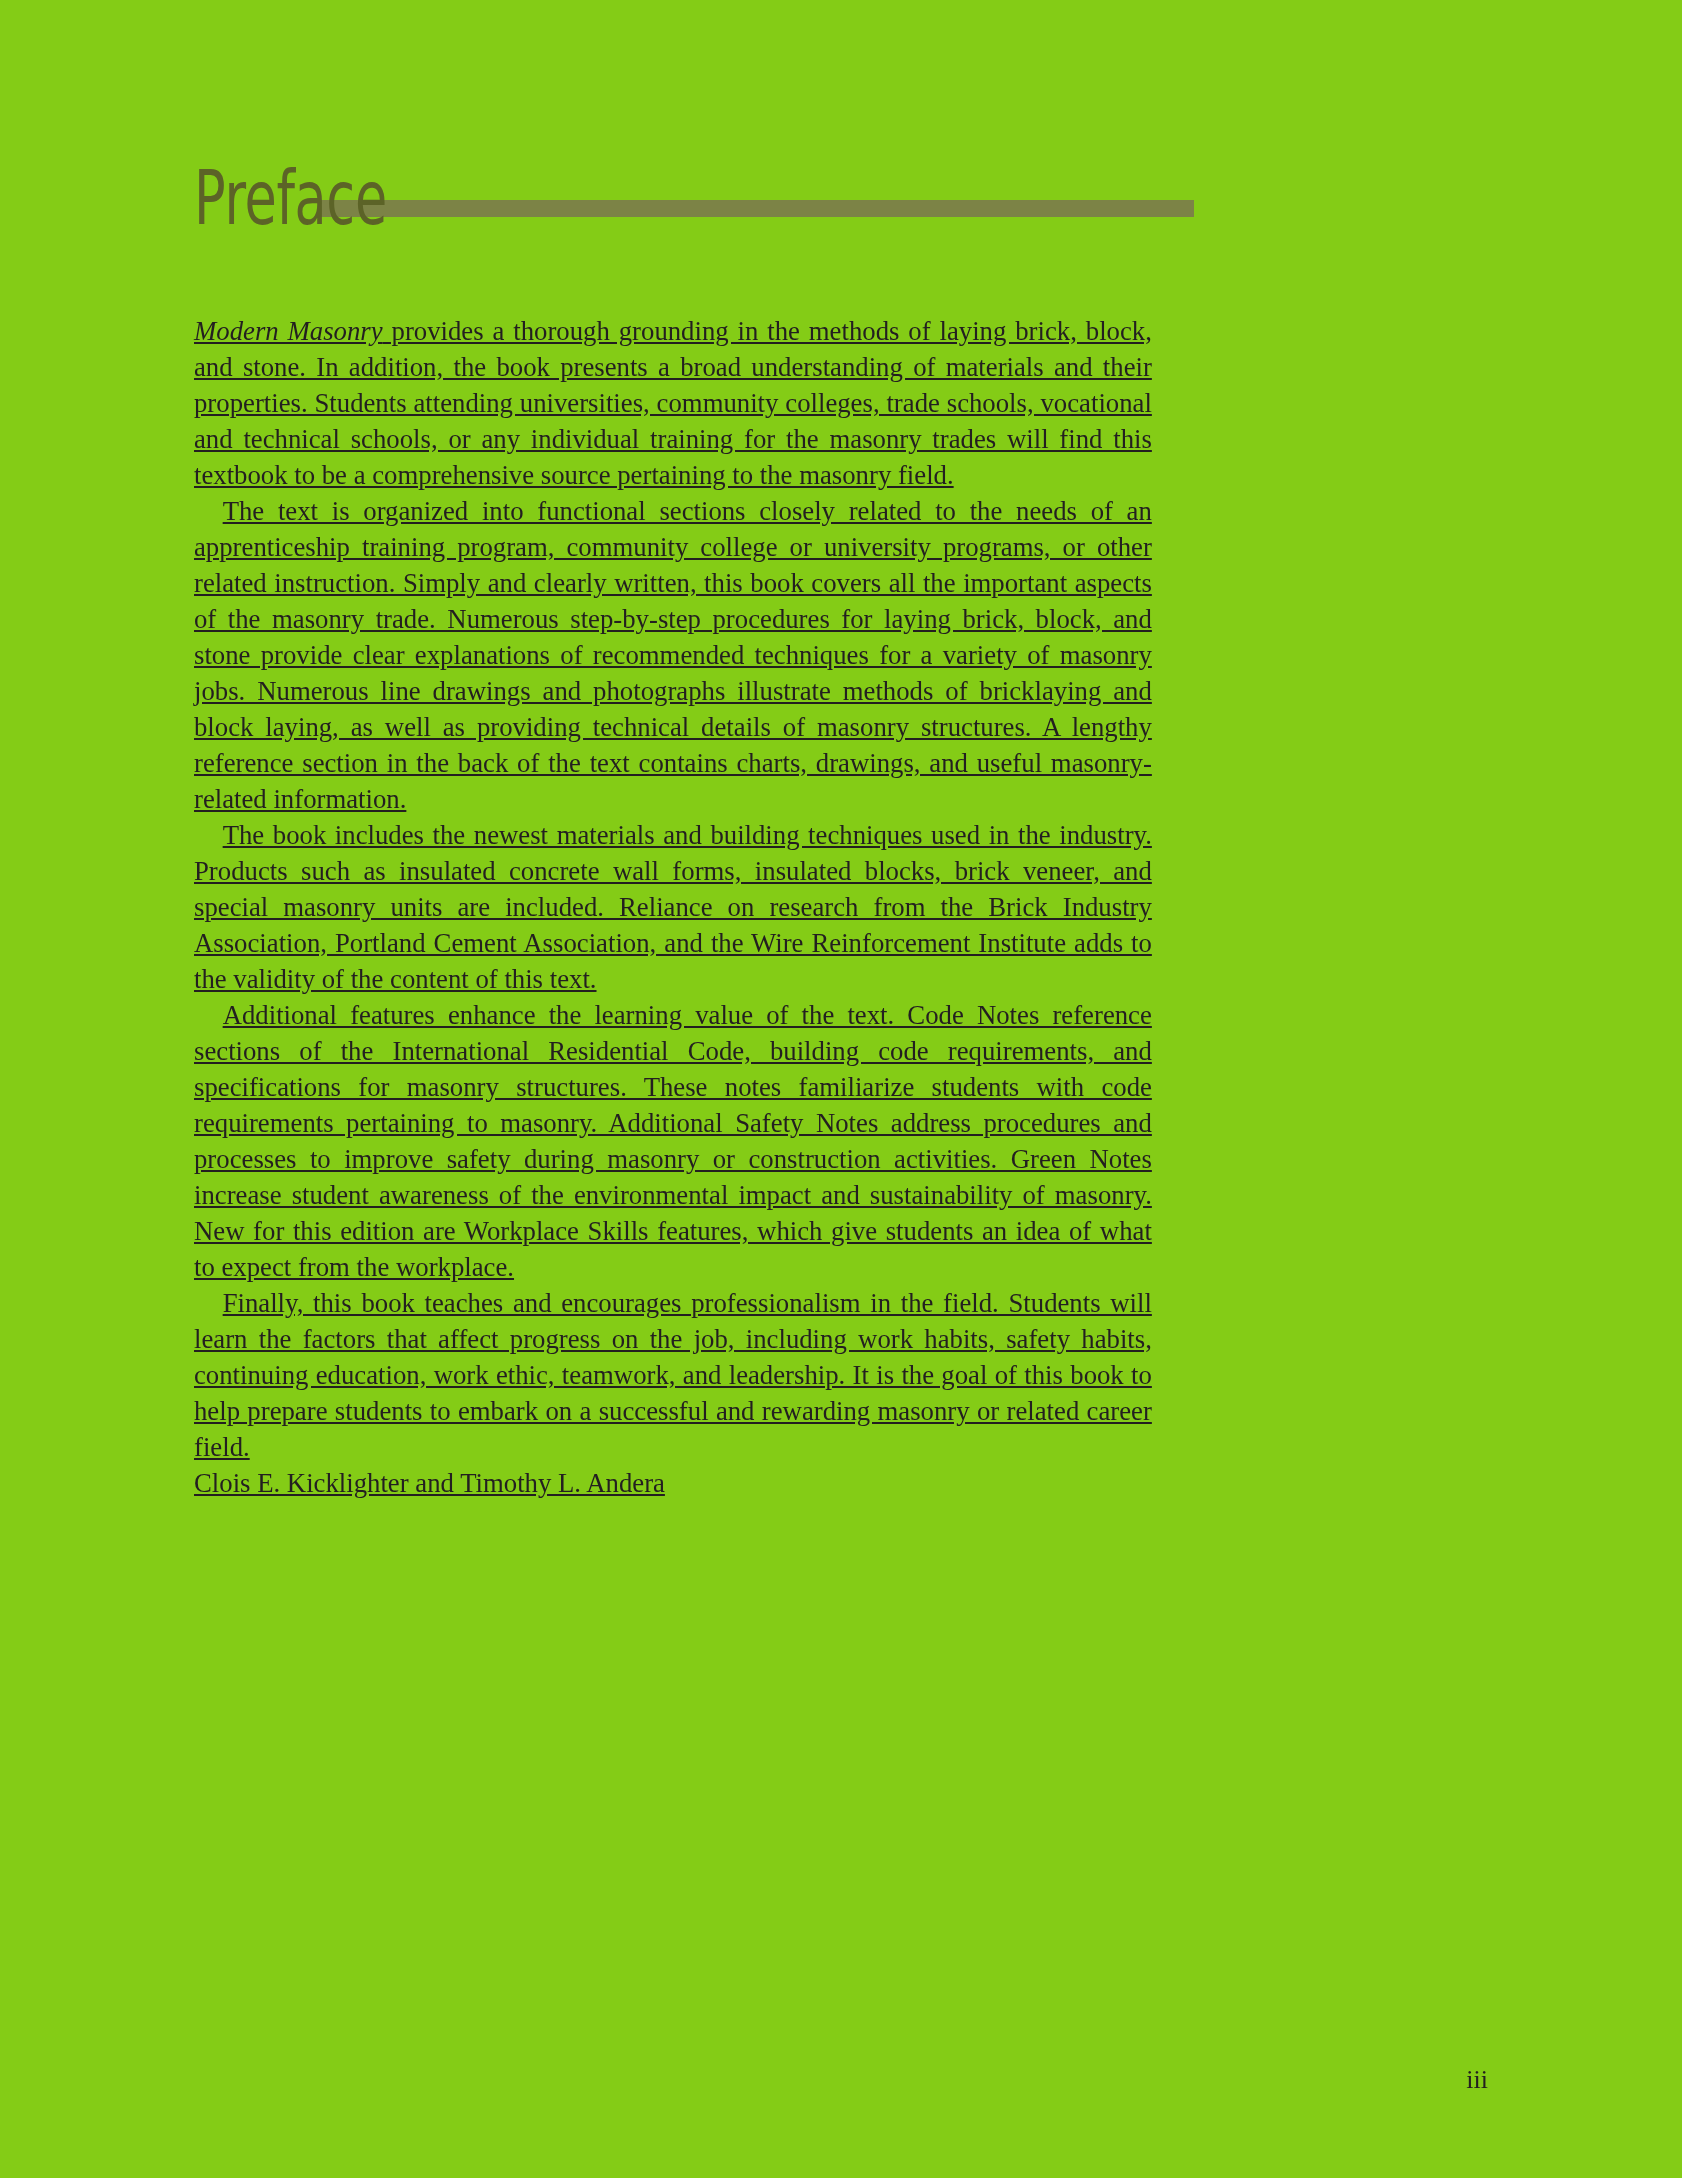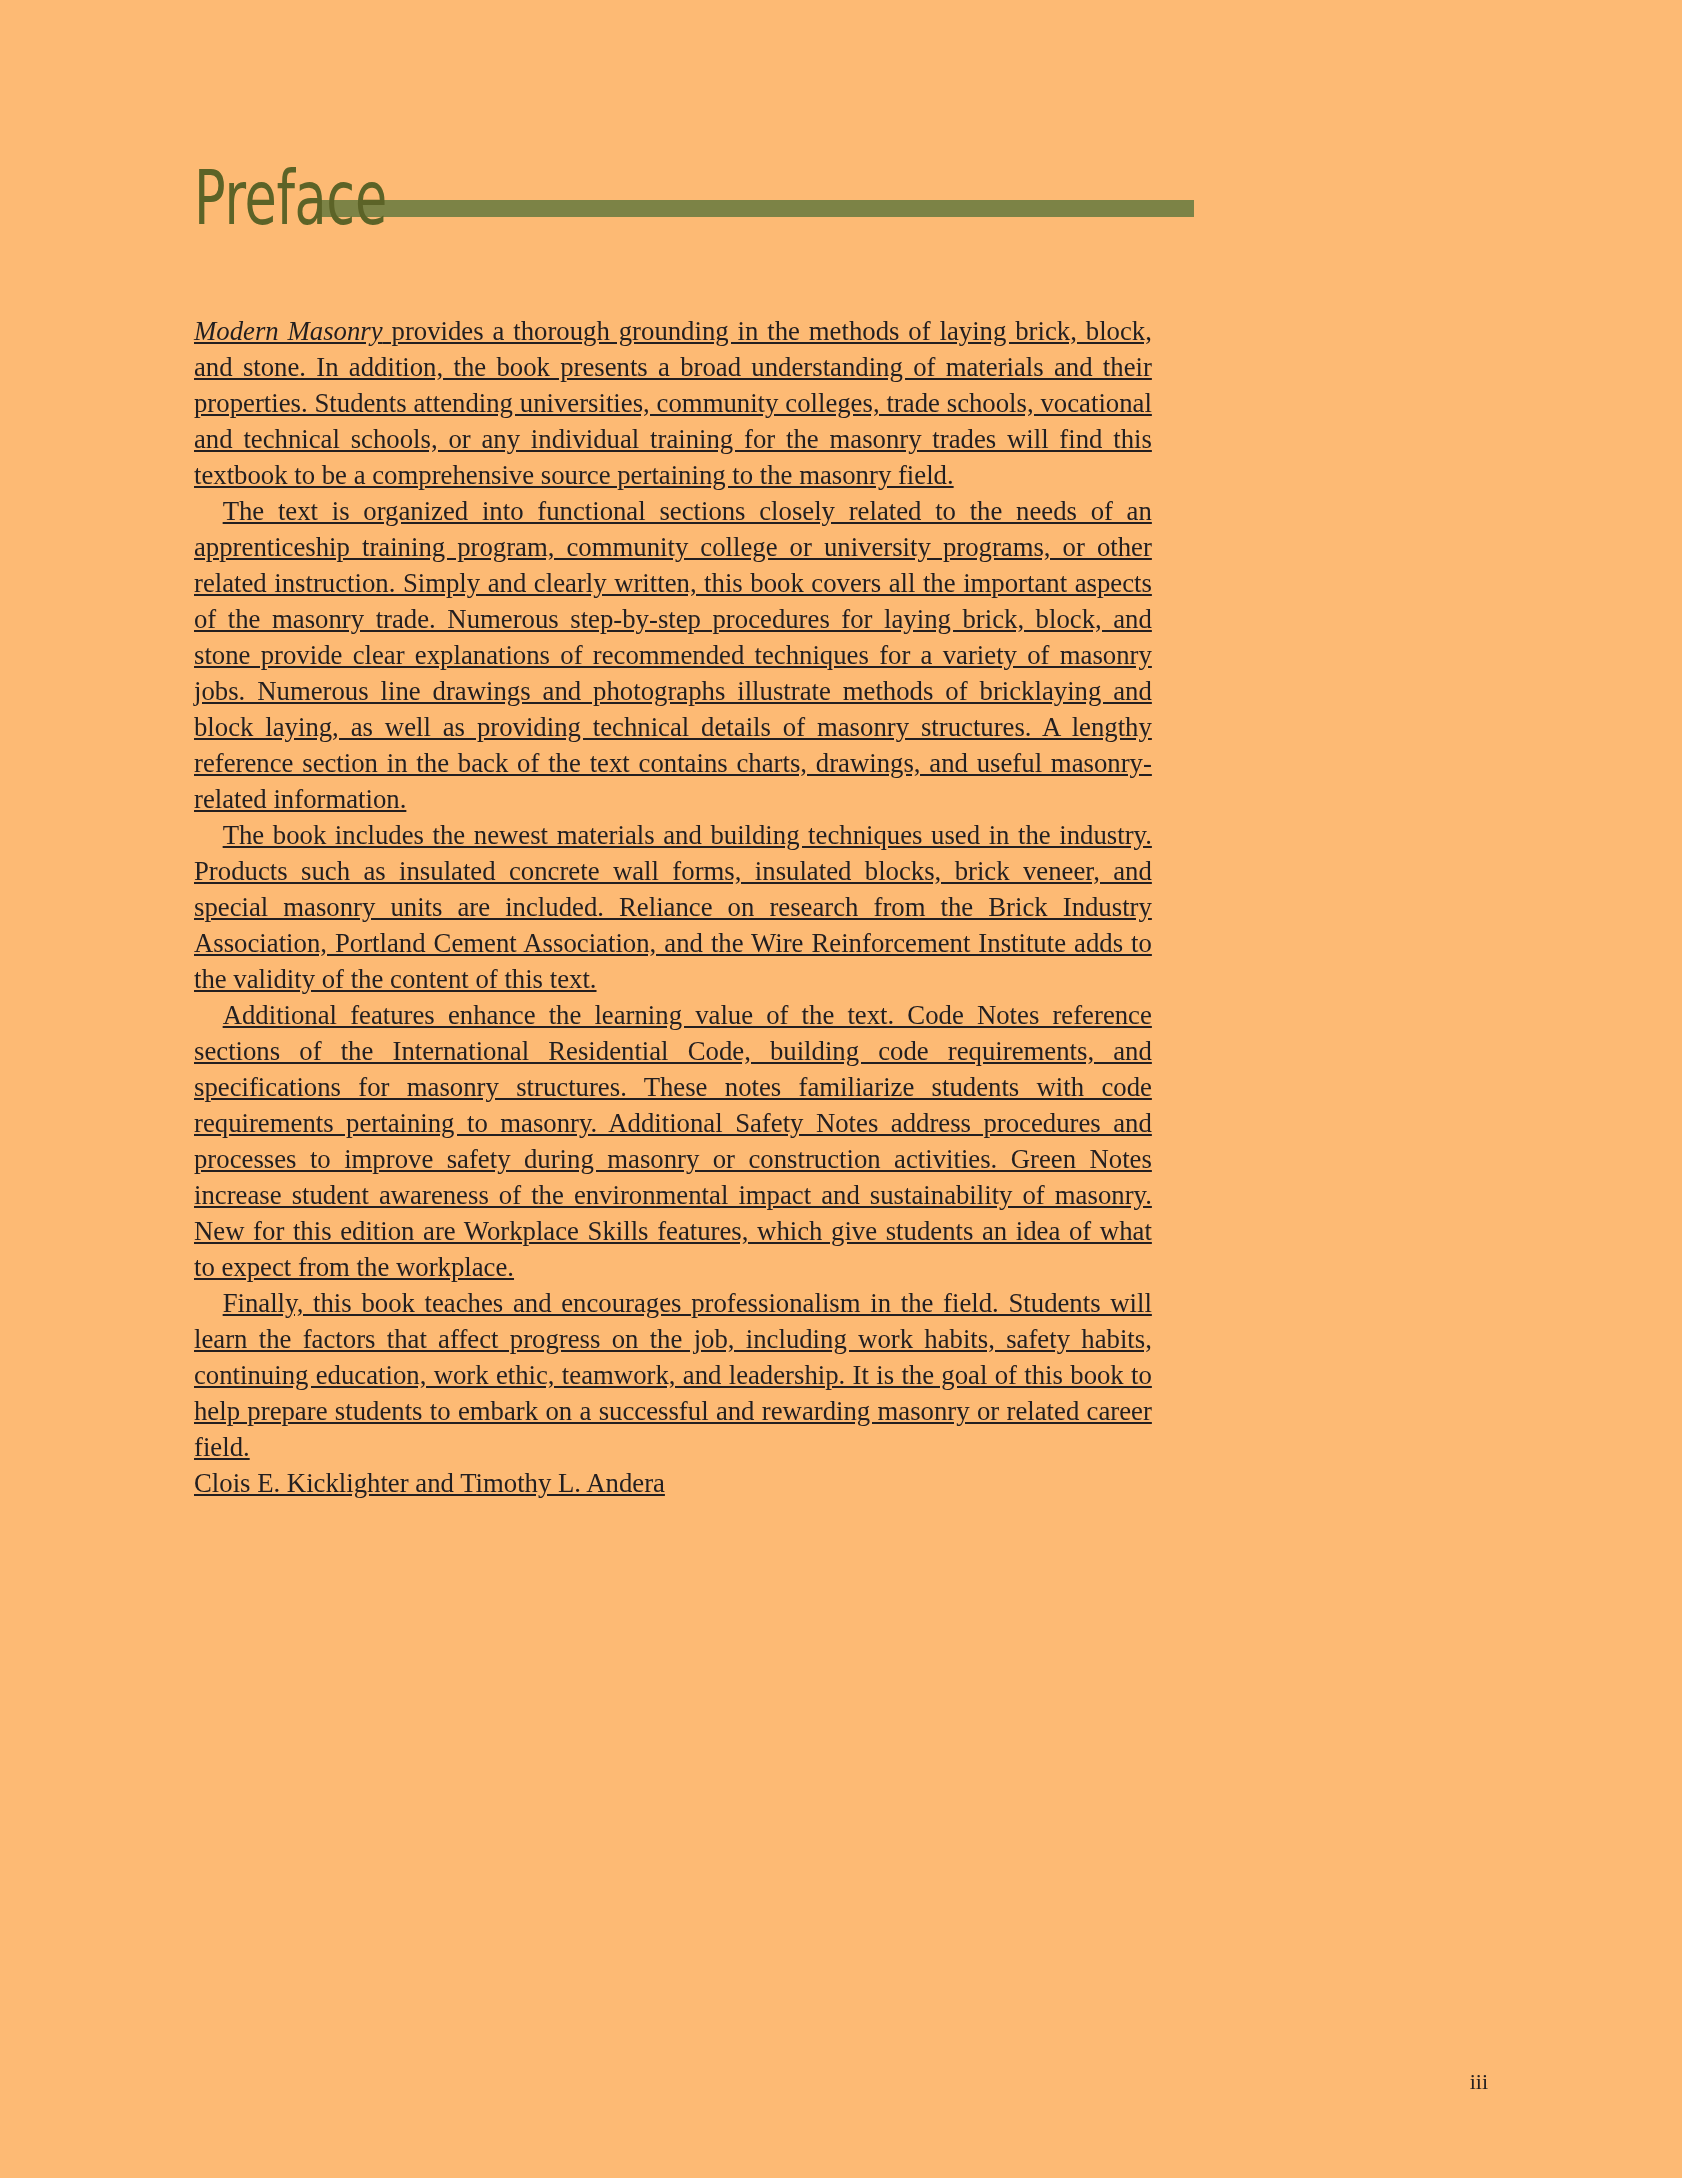--- a/index.html
+++ b/index.html
@@ -12,21 +12,21 @@
     height: 2178px;
     position: relative;
     font-family: "Liberation Serif", serif;
     color: #231f20;
     overflow: hidden;
   }
 
   .page {
     position: absolute;
     inset: 0;
-    background: #fdba74;
+    background: #84cc16;
   }
 
   
   .header {
     position: absolute;
     left: 194px;
     top: 137px;
     width: 1000px;
     height: 99px;
     display: flex;
@@ -93,21 +93,21 @@
     transform-origin: left top;
     color: #231f20;
   }
 
   
   .folio {
     position: absolute;
     right: 194px;
     bottom: 85px;
     font-family: "Liberation Serif", serif;
-    font-size: 22px;
+    font-size: 26px;
     line-height: 1;
     color: #231f20;
     text-align: center;
   }
 </style>
 </head>
 <body>
 
 <div class="page">
 

